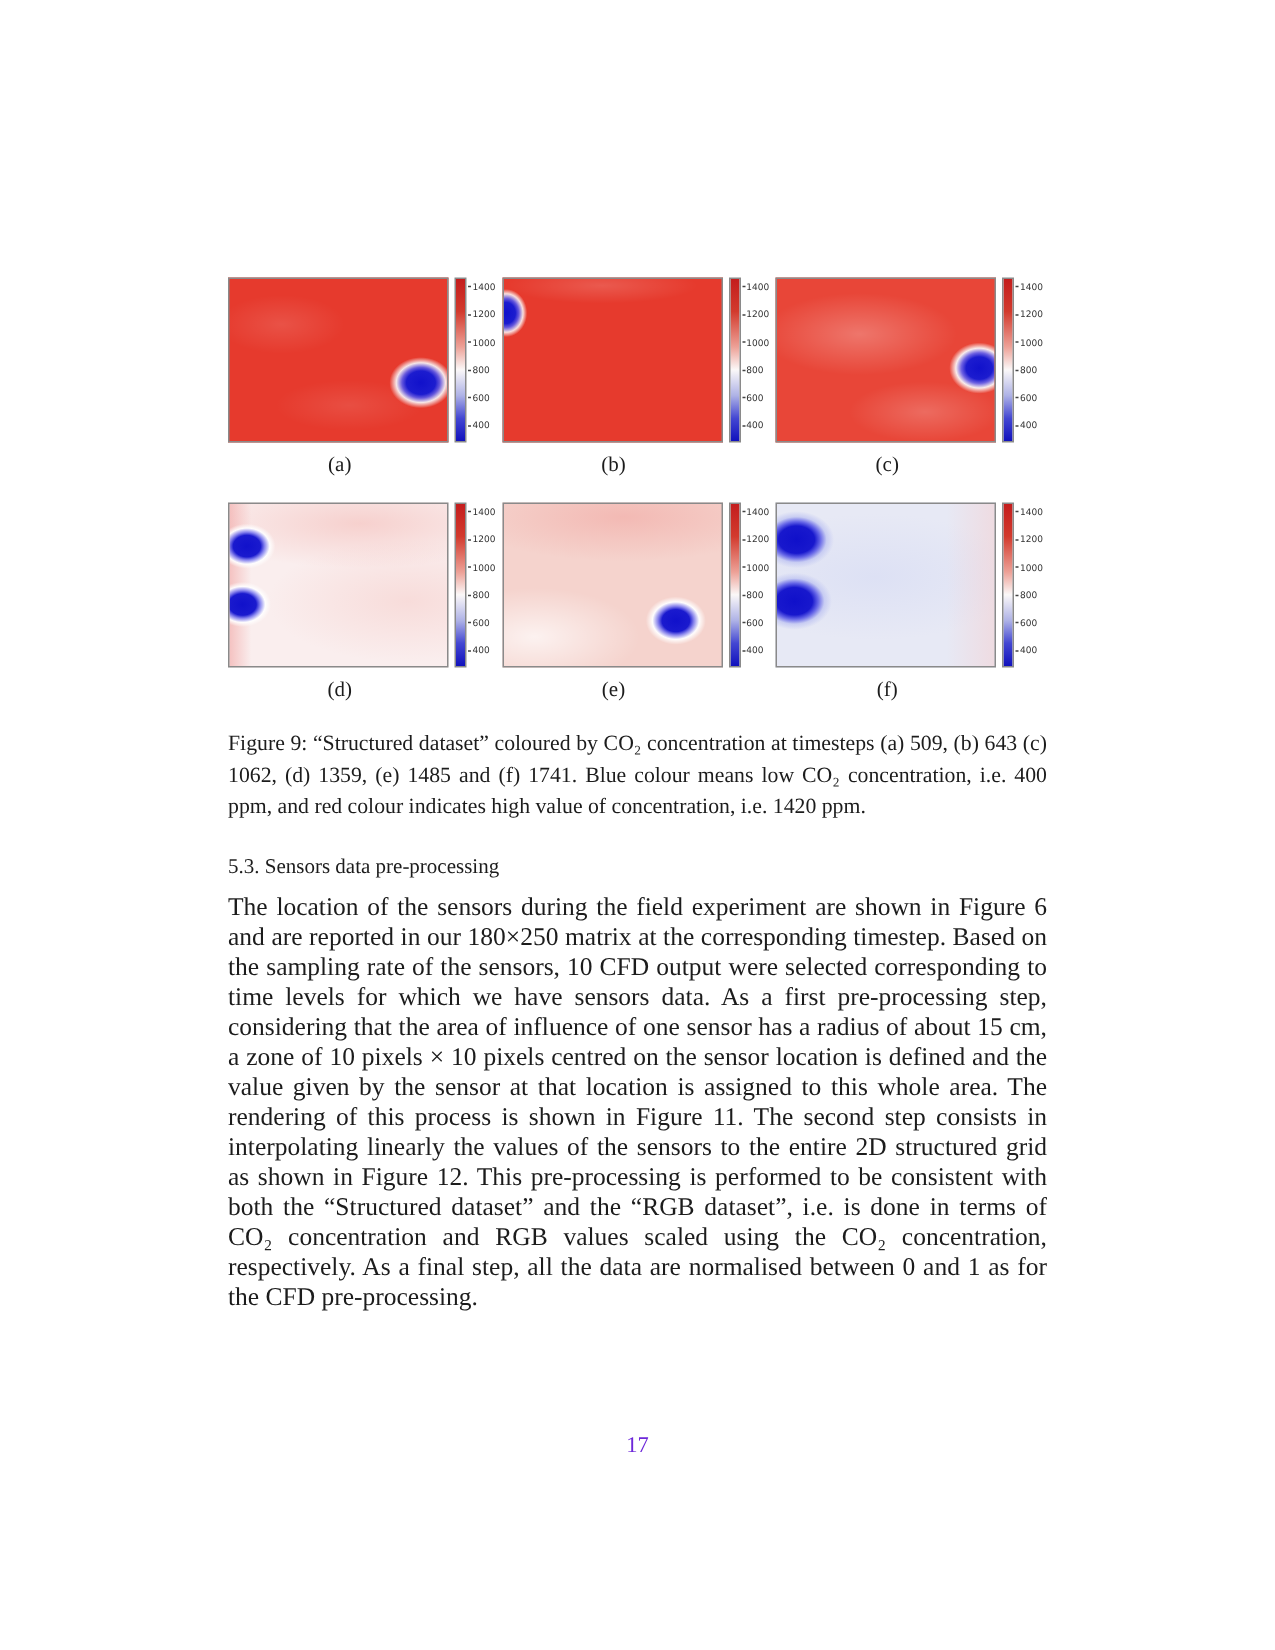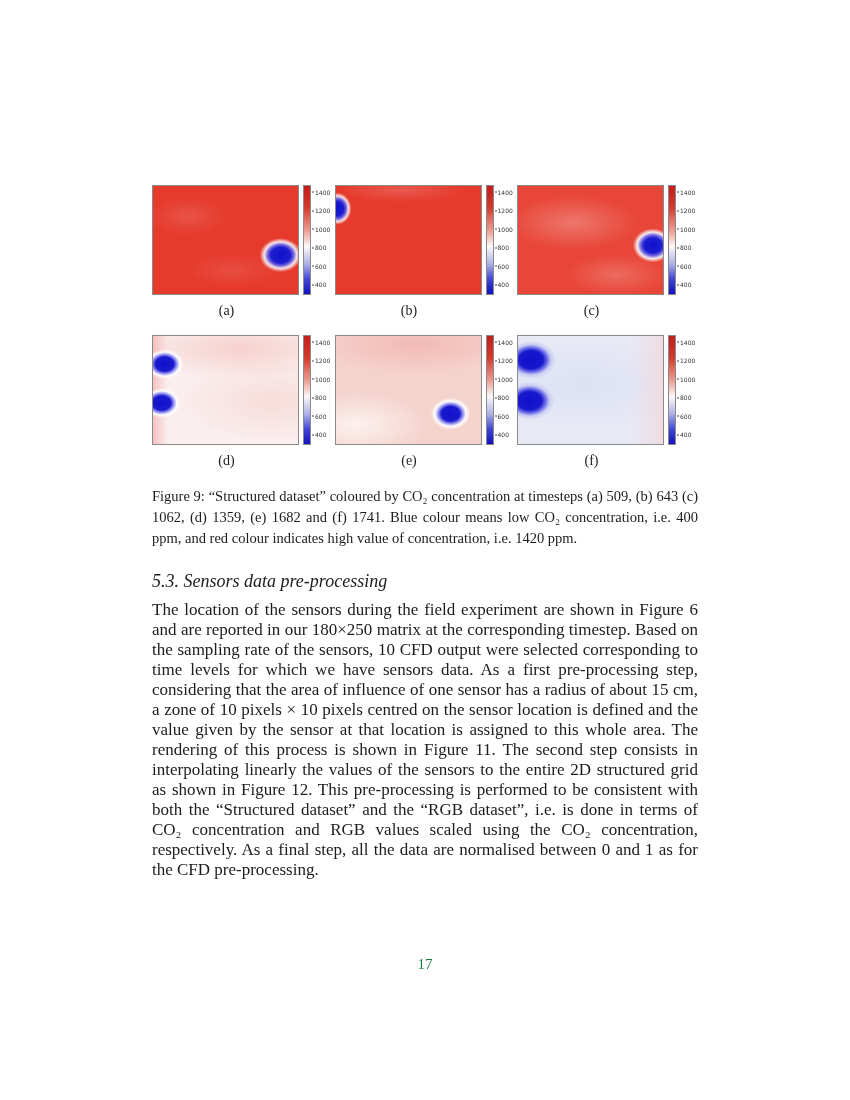--- a/index.html
+++ b/index.html
@@ -71,23 +71,23 @@
   }
   .cbar-ticks { position:relative; width:22px; height:110px; font-family:"DejaVu Sans",sans-serif; font-size:6px; color:#333; }
   .cbar-ticks .tick { position:absolute; left:1px; transform:translateY(-50%); white-space:nowrap; }
   .cbar-ticks .tick::before { content:""; display:inline-block; width:2px; height:1px; background:#444; margin-right:1px; vertical-align:middle; }
   .t0{top:6%} .t1{top:22.8%} .t2{top:39.6%} .t3{top:56.4%} .t4{top:73.2%} .t5{top:90%}
 
   .panel-label { width:149px; text-align:center; margin-top:8px; font-size:14px; height:17px; }
 
   
   .caption { margin-top:16px; font-size:14.5px; line-height:21px; text-align:justify; }
-  .section-heading { margin-top:22px; font-size:18px; font-style:italic; }
+  .section-heading { margin-top:22px; font-size:14px; }
   .body-text { margin-top:8px; font-size:17px; line-height:20px; text-align:justify; }
-  .page-number { position:absolute; top:956px; left:0; right:0; text-align:center; font-size:15px; color:#15803d; }
+  .page-number { position:absolute; top:956px; left:0; right:0; text-align:center; font-size:15px; color:#6d28d9; }
 </style>
 </head>
 <body>
 
 <div class="page">
   <div class="content">
 
     <div class="fig-row">
 
       <div class="fig-cell">
@@ -197,21 +197,21 @@
               <span class="tick t4">600</span>
               <span class="tick t5">400</span>
             </div>
           </div>
         </div>
         <div class="panel-label">(f)</div>
       </div>
 
     </div>
 
-    <div class="caption">Figure 9: “Structured dataset” coloured by CO₂ concentration at timesteps (a) 509, (b) 643 (c) 1062, (d) 1359, (e) 1682 and (f) 1741. Blue colour means low CO₂ concentration, i.e. 400 ppm, and red colour indicates high value of concentration, i.e. 1420 ppm.</div>
+    <div class="caption">Figure 9: “Structured dataset” coloured by CO₂ concentration at timesteps (a) 509, (b) 643 (c) 1062, (d) 1359, (e) 1485 and (f) 1741. Blue colour means low CO₂ concentration, i.e. 400 ppm, and red colour indicates high value of concentration, i.e. 1420 ppm.</div>
 
     <div class="section-heading">5.3. Sensors data pre-processing</div>
 
     <div class="body-text">The location of the sensors during the field experiment are shown in Figure 6 and are reported in our 180×250 matrix at the corresponding timestep. Based on the sampling rate of the sensors, 10 CFD output were selected corresponding to time levels for which we have sensors data. As a first pre-processing step, considering that the area of influence of one sensor has a radius of about 15 cm, a zone of 10 pixels × 10 pixels centred on the sensor location is defined and the value given by the sensor at that location is assigned to this whole area. The rendering of this process is shown in Figure 11. The second step consists in interpolating linearly the values of the sensors to the entire 2D structured grid as shown in Figure 12. This pre-processing is performed to be consistent with both the “Structured dataset” and the “RGB dataset”, i.e. is done in terms of CO₂ concentration and RGB values scaled using the CO₂ concentration, respectively. As a final step, all the data are normalised between 0 and 1 as for the CFD pre-processing.</div>
 
   </div>
 
   <div class="page-number">17</div>
 </div>
 

